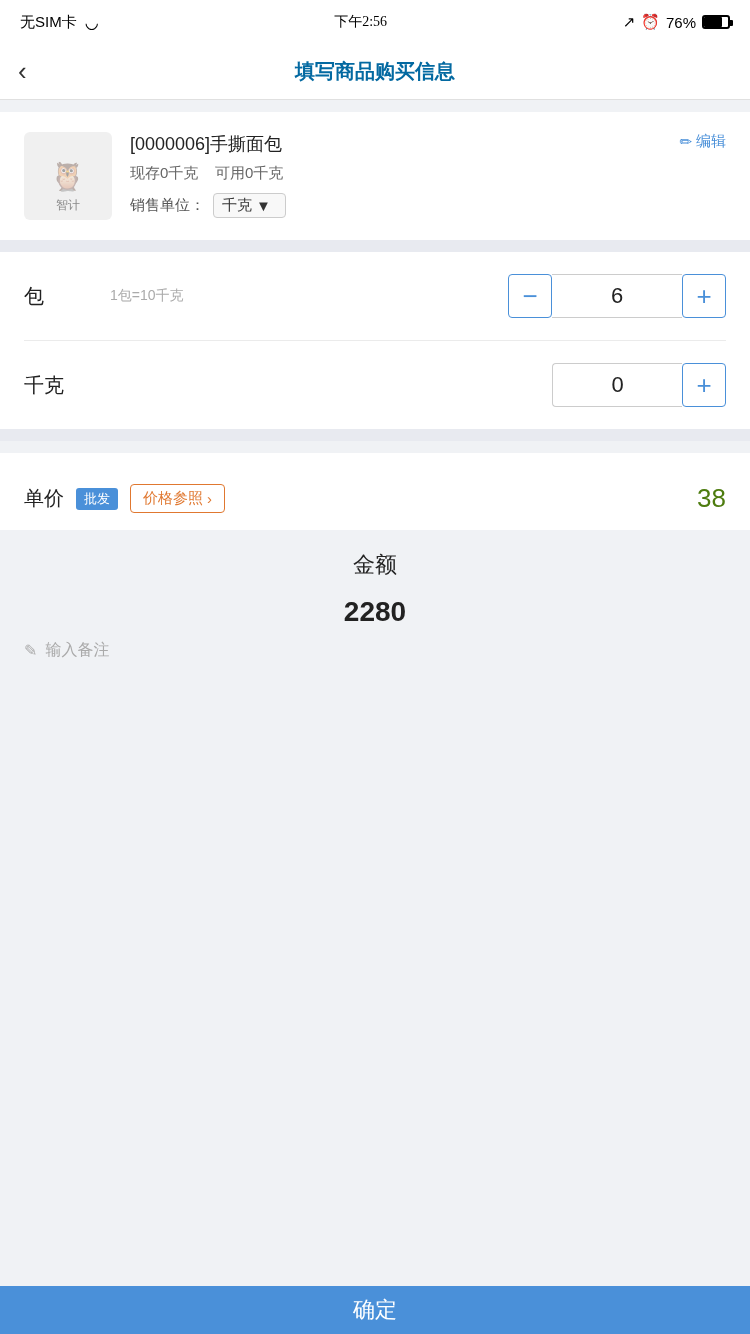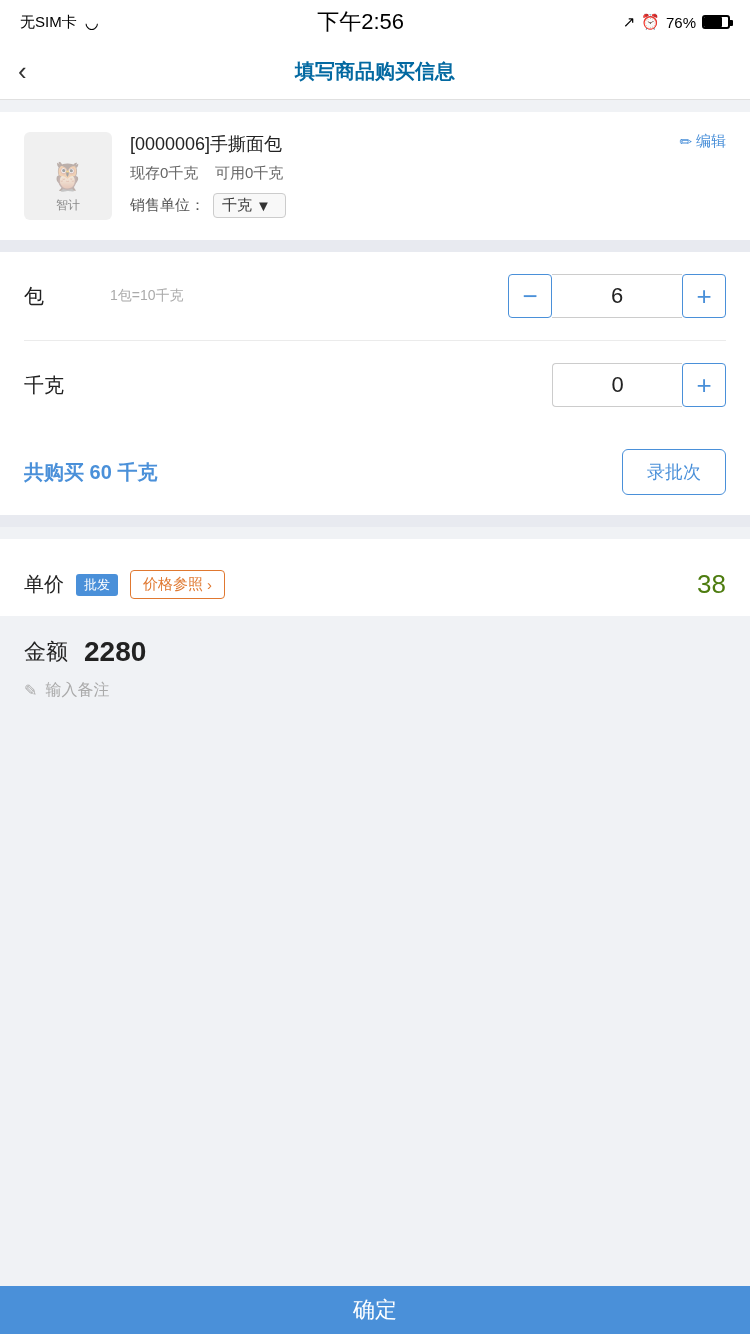--- a/index.html
+++ b/index.html
@@ -19,21 +19,21 @@
       height: 44px;
       background: #fff;
       display: flex;
       align-items: center;
       justify-content: space-between;
       padding: 16px 20px;
       font-size: 15px;
       color: #000;
     }
     .status-left { display: flex; align-items: center; gap: 8px; font-size: 15px; }
-    .status-center { font-size: 22px; font-weight: 500; }
+    .status-center { font-size: 14px; font-weight: 500; font-family: Liberation Serif, serif; }
     .status-right { display: flex; align-items: center; gap: 6px; font-size: 15px; }
     .wifi-icon { font-size: 16px; }
     .battery-box {
       width: 28px; height: 14px; border: 2px solid #000; border-radius: 3px;
       position: relative; display: inline-flex; align-items: center;
     }
     .battery-box::after {
       content: '';
       position: absolute; right: -5px; top: 3px;
       width: 3px; height: 6px; background: #000; border-radius: 0 1px 1px 0;
@@ -283,20 +283,21 @@
     .amount-section {
       background: #f0f2f5;
       padding: 20px 24px 10px 24px;
     }
     .amount-row {
       display: flex;
       align-items: center;
       gap: 16px;
       font-size: 22px;
       color: #222;
+      flex-direction: column;
     }
     .amount-value {
       font-size: 28px;
       font-weight: 600;
       color: #222;
     }
     .note-row {
       display: flex;
       align-items: center;
       gap: 8px;
@@ -408,28 +409,20 @@
 
     <div class="input-row">
       <span class="input-label">千克</span>
       <div class="qty-control" style="margin-left: auto;">
         <input class="qty-input" type="text" style="border-left: 1.5px solid rgb(204, 204, 204); border-right: none; border-radius: 4px 0px 0px 4px;" value="0">
         <div class="qty-btn qty-btn-right">+</div>
       </div>
     </div>
   </div>
 
-  <div class="total-row">
-    <div class="total-text">
-      <span>共购买</span>
-      <span>60</span>
-      <span>千克</span>
-    </div>
-    <div class="batch-btn">录批次</div>
-  </div>
 
   <div class="section-sep"></div>
 
   <div class="price-section">
     <div class="price-row">
       <span class="price-label">单价</span>
       <div class="price-tag">批发</div>
       <div class="price-ref-btn">
         <span>价格参照</span>
         <span>›</span>

